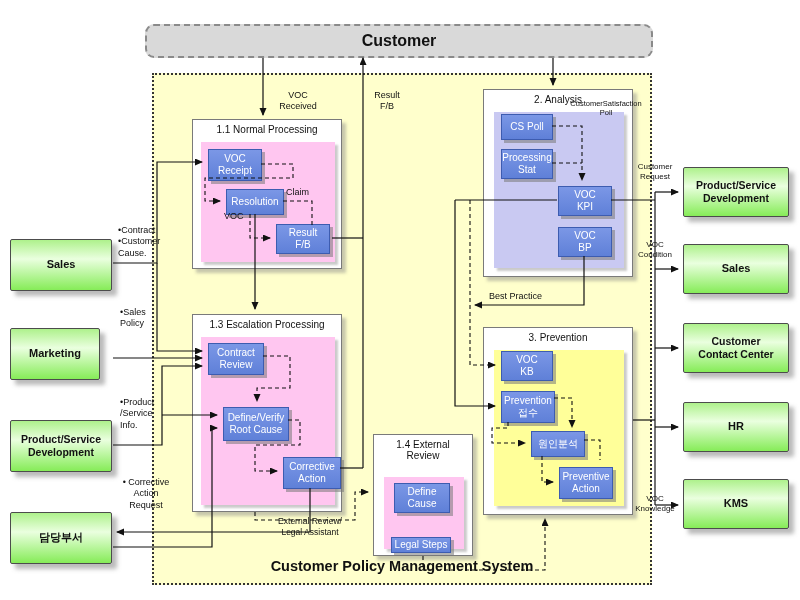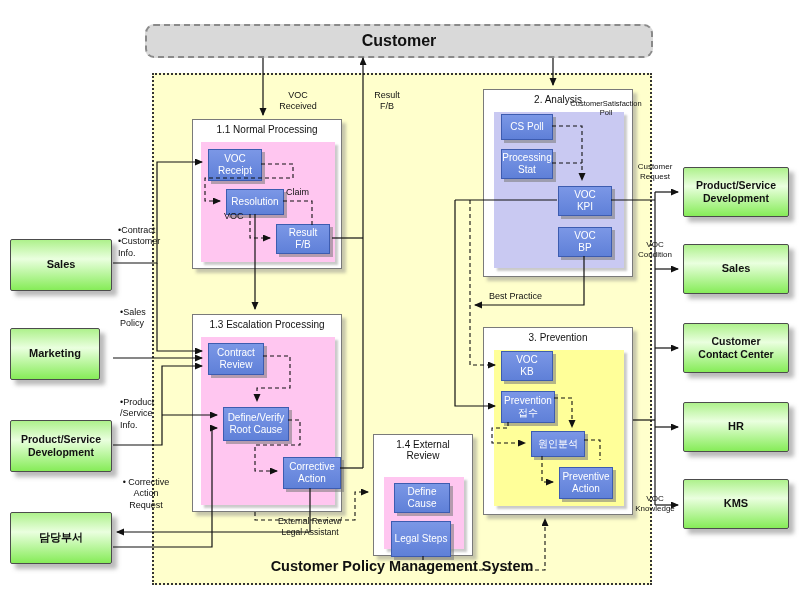--- a/index.html
+++ b/index.html
@@ -72,21 +72,21 @@
     <div class="step pre" style="left:90px;top:142px;width:58px;height:32px;">Corrective
 Action</div>
   </div>
 
   <div class="section" style="left:373px;top:434px;width:100px;height:122px;">
     <div class="sec-title pre">1.4 External
 Review</div>
     <div class="panel panel-pink" style="left:10px;top:42px;width:80px;height:72px;"></div>
     <div class="step pre" style="left:20px;top:48px;width:56px;height:30px;">Define
 Cause</div>
-    <div class="step pre" style="left:17px;top:86px;width:60px;height:36px;">Legal Steps</div>
+    <div class="step pre" style="left:17px;top:102px;width:60px;height:16px;">Legal Steps</div>
   </div>
 
   <div class="section" style="left:483px;top:89px;width:150px;height:188px;">
     <div class="sec-title pre">2. Analysis</div>
     <div class="panel panel-purple" style="left:10px;top:22px;width:130px;height:156px;"></div>
     <div class="step pre" style="left:17px;top:24px;width:52px;height:26px;">CS Poll</div>
     <div class="step pre" style="left:17px;top:59px;width:52px;height:30px;">Processing
 Stat</div>
     <div class="step pre" style="left:74px;top:96px;width:54px;height:30px;">VOC
 KPI</div>
@@ -188,21 +188,21 @@
   <div class="lbl lbl-c pre" style="left:550px;top:61px;width:112px;font-size:7.5px;margin-top:38px;">CustomerSatisfaction
 Poll</div>
   <div class="lbl pre" style="left:286px;top:187px;">Claim</div>
   <div class="lbl pre" style="left:224px;top:211px;">VOC</div>
   <div class="lbl pre" style="left:489px;top:291px;">Best Practice</div>
   <div class="lbl lbl-c pre" style="left:262px;top:516px;width:96px;font-size:8.5px;">External Review/
 Legal Assistant</div>
 
   <div class="lbl pre" style="left:118px;top:225px;">•Contract
 •Customer
-Info.</div>
+Cause.</div>
   <div class="lbl pre" style="left:120px;top:307px;">•Sales
 Policy</div>
   <div class="lbl pre" style="left:120px;top:397px;">•Product
 /Service
 Info.</div>
   <div class="lbl lbl-c pre" style="left:112px;top:477px;width:68px;">• Corrective
 Action
 Request</div>
 
   <div class="lbl lbl-c pre" style="left:628px;top:162px;width:54px;font-size:8px;">Customer

